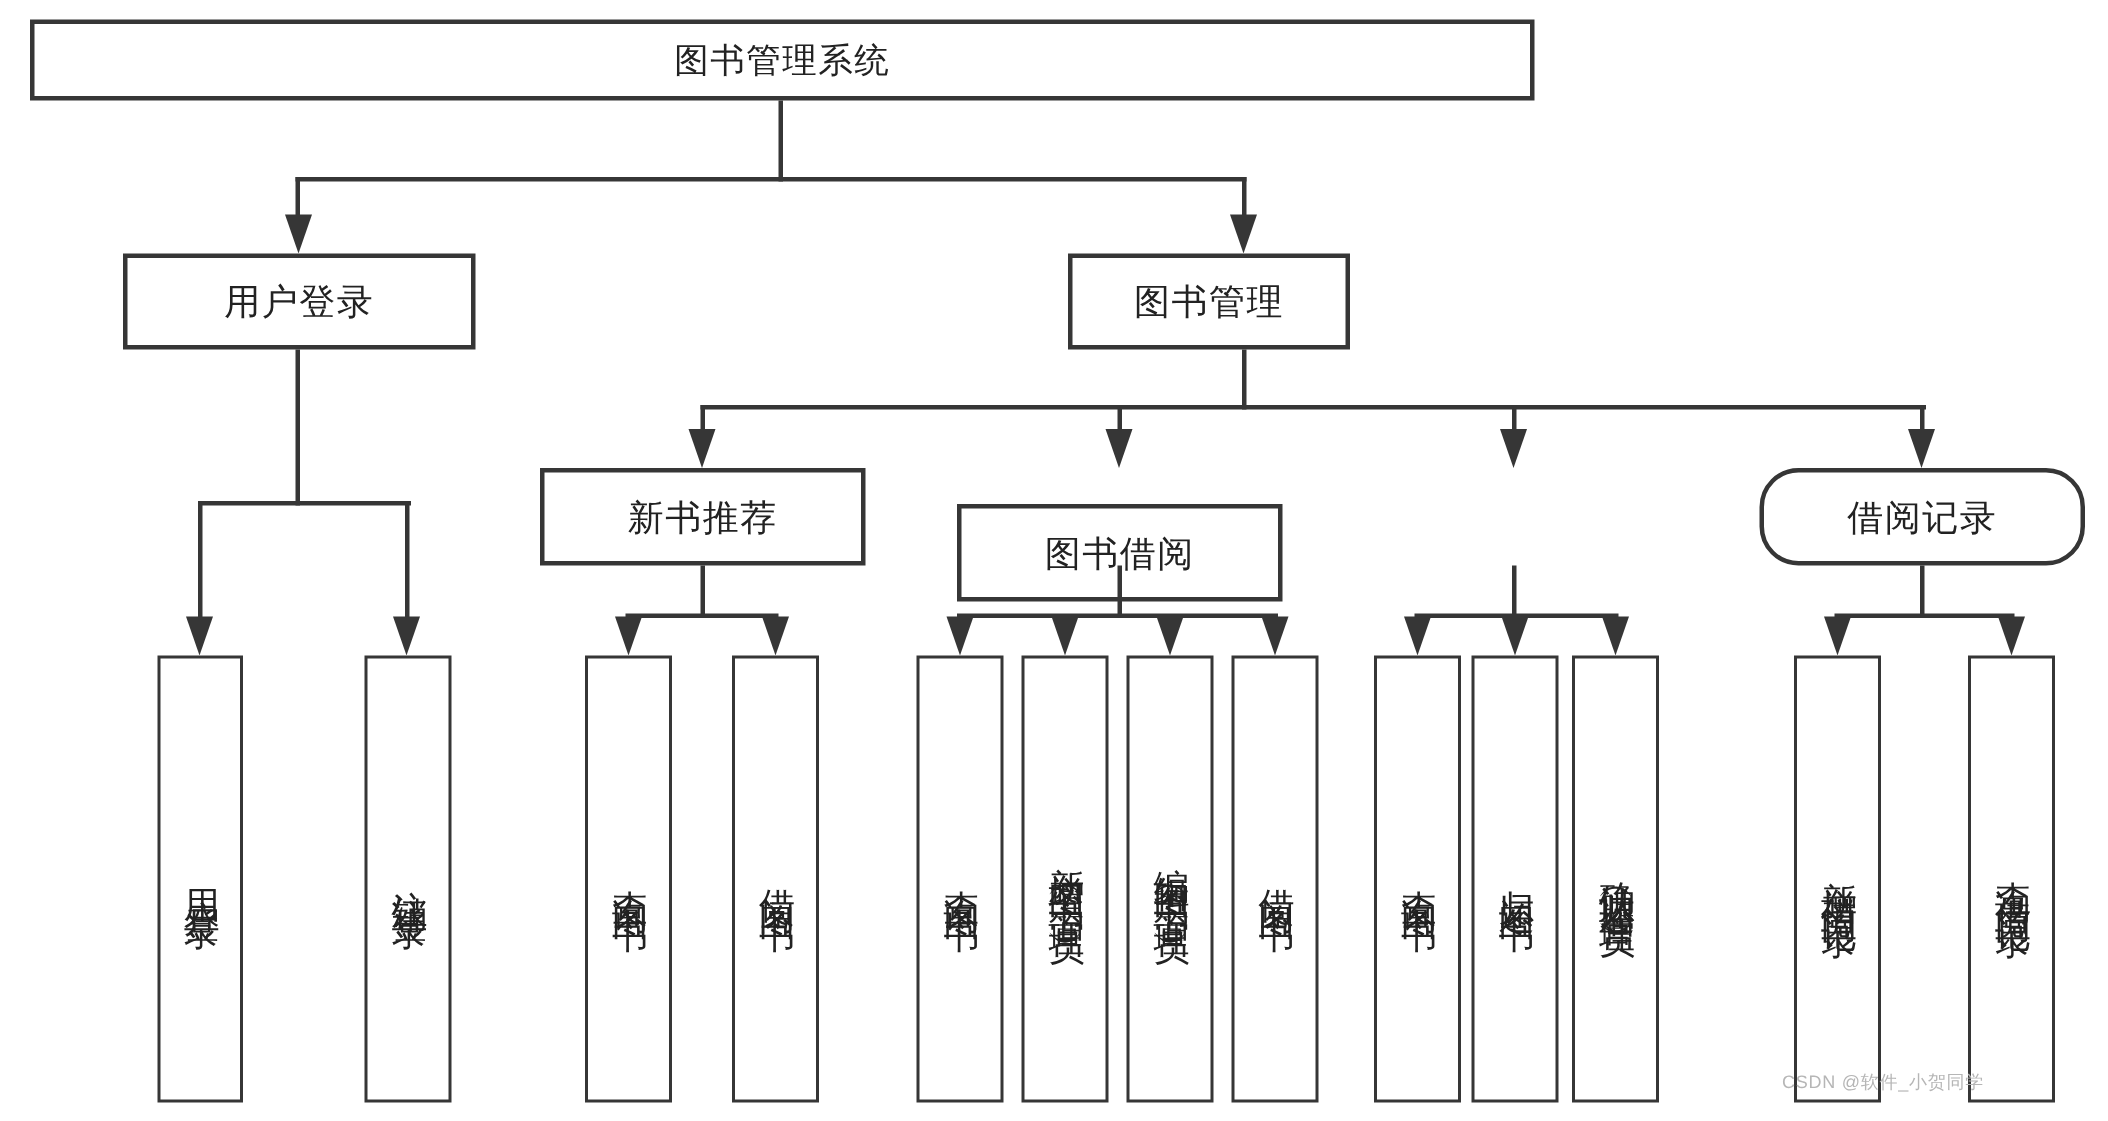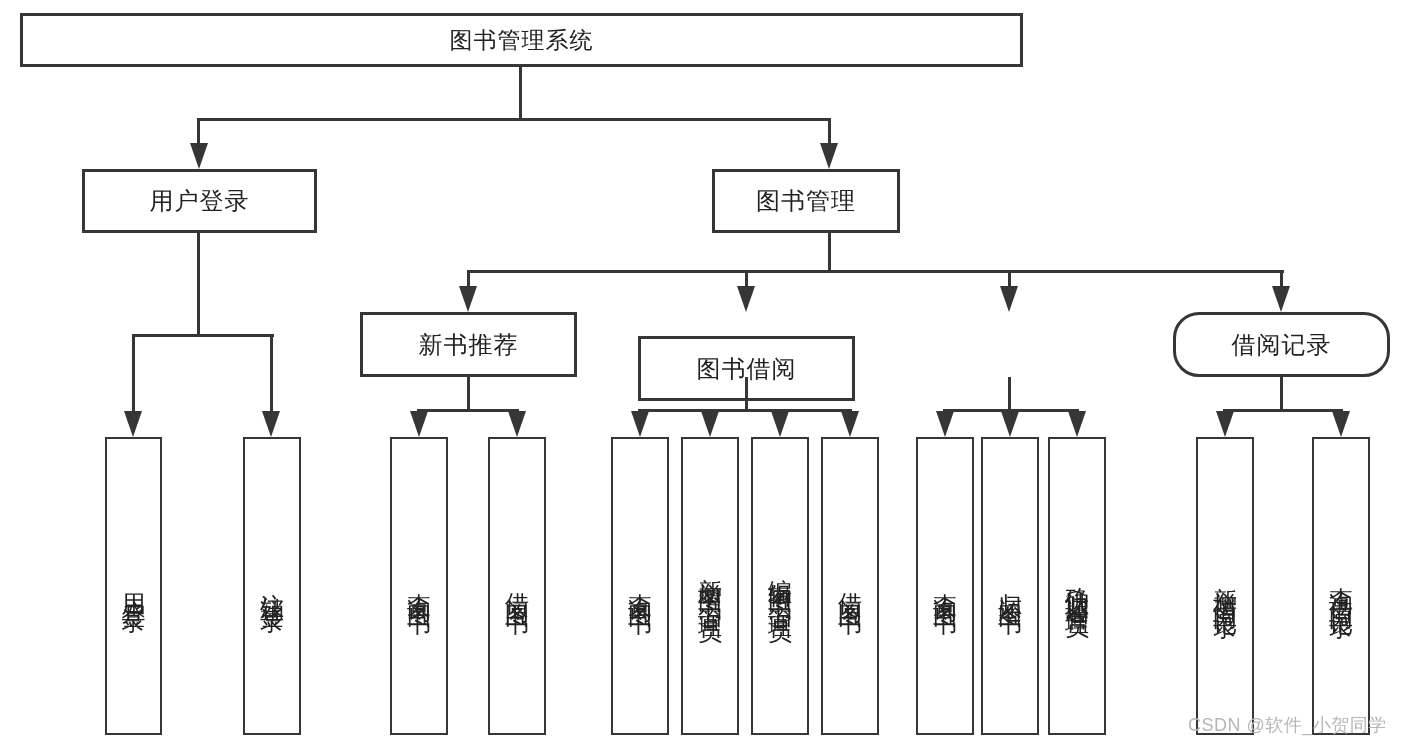--- a/index.html
+++ b/index.html
@@ -42,21 +42,21 @@
   .arrowhead{
     position:absolute;
     width:0;height:0;
     border-left:9px solid transparent;
     border-right:9px solid transparent;
     border-top:26px solid #363636;
   }
   .watermark{
     position:absolute;
     left:1188px;top:713px;
-    font-size:18px;
+    font-size:12px;
     letter-spacing:0.5px;
     color:#b6b6b6;
     white-space:nowrap;
     z-index:5;
   }
 </style>
 </head>
 <body>
 
 <div id="canvas">

